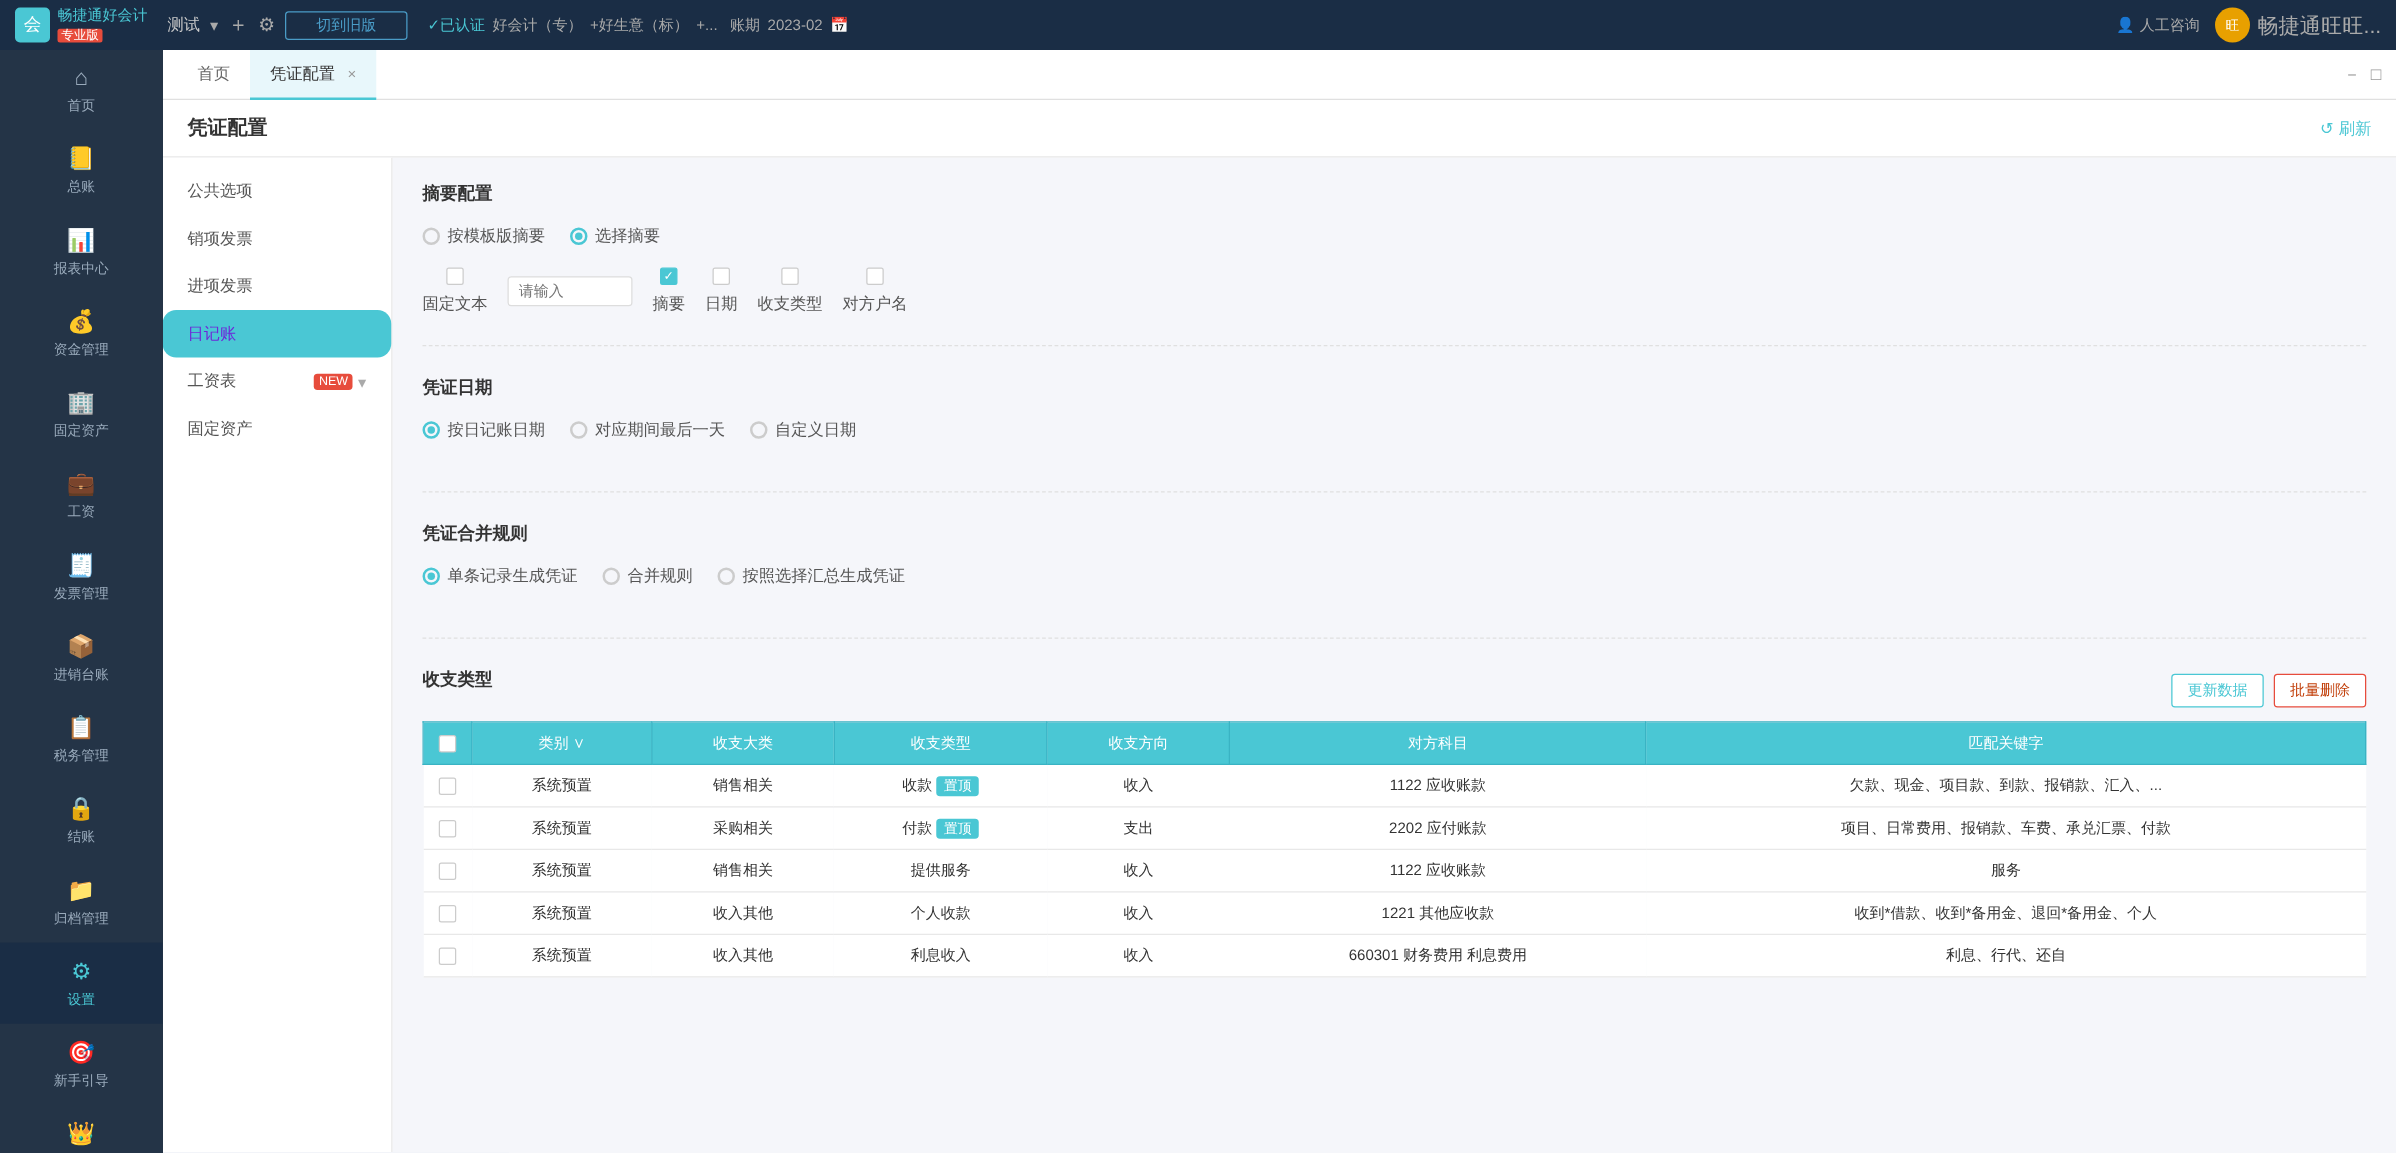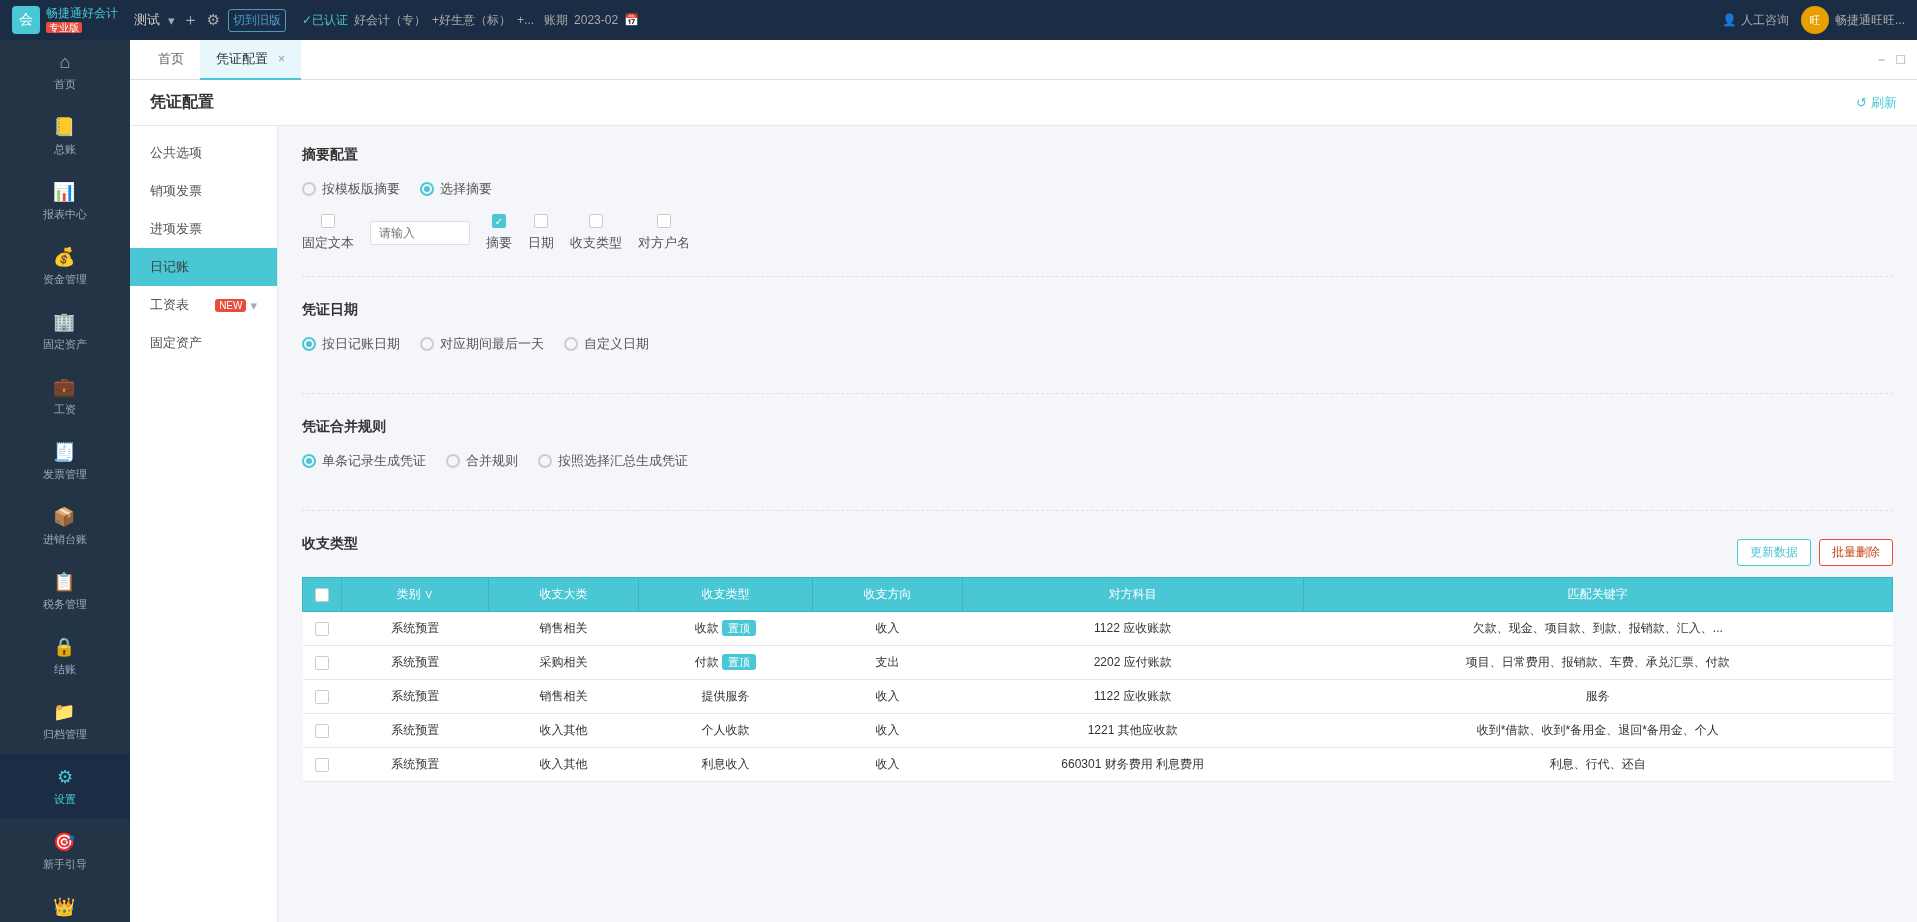--- a/index.html
+++ b/index.html
@@ -1,25 +1,25 @@
 <!DOCTYPE html>
 <html><head>
   <meta charset="utf-8">
   <style>
     * { box-sizing: border-box; margin: 0; padding: 0; }
     body { font-family: 'Microsoft YaHei', Arial, sans-serif; font-size: 13px; background: #f0f2f5; color: #333; display: flex; flex-direction: column; height: 922px; overflow: hidden; }
 
     
     .top-bar { height: 40px; background: #1a2d45; display: flex; align-items: center; padding: 0 12px; gap: 8px; color: #ccc; flex-shrink: 0; }
-    .top-bar-switch-btn { border: 1px solid #4a9cc7; color: #4a9cc7; background: transparent; border-radius: 3px; padding: 2px 4px; font-size: 12px; cursor: pointer; }
+    .top-bar-switch-btn { border: 1px solid #4a9cc7; color: #4a9cc7; background: transparent; border-radius: 3px; padding: 2px 24px; font-size: 12px; cursor: pointer; }
     .top-bar-badges { display: flex; align-items: center; gap: 6px; margin-left: 8px; }
     .top-bar-right { margin-left: auto; display: flex; align-items: center; gap: 12px; }
     .user-service { color: #aaa; font-size: 12px; cursor: pointer; display: flex; align-items: center; gap: 4px; }
     .user-avatar { width: 28px; height: 28px; border-radius: 50%; background: #e8a000; display: flex; align-items: center; justify-content: center; color: #fff; font-size: 11px; cursor: pointer; }
-    .user-name { color: #aaa; font-size: 12px; cursor: pointer; }
+    .user-name { color: #aaa; font-size: 17px; cursor: pointer; }
 
     
     .main-layout { display: flex; flex: 1; overflow: hidden; }
 
     
     .sidebar { width: 130px; background: #243447; flex-shrink: 0; display: flex; flex-direction: column; overflow-y: auto; }
     .sidebar-item { display: flex; flex-direction: column; align-items: center; padding: 12px 0; cursor: pointer; color: #9ab; font-size: 12px; gap: 4px; transition: background 0.2s; }
     .sidebar-item.active { background: #1a2d45; color: #4ac7d4; }
     .sidebar-item-icon { font-size: 18px; }
     .sidebar-item-label { font-size: 11px; }
@@ -37,23 +37,23 @@
 
     
     .page-header { background: #fff; padding: 12px 20px; border-bottom: 1px solid #e8e8e8; display: flex; align-items: center; justify-content: space-between; flex-shrink: 0; }
     .page-title { font-size: 16px; font-weight: bold; color: #333; }
     .refresh-btn { color: #4ac7d4; font-size: 13px; cursor: pointer; display: flex; align-items: center; gap: 4px; }
 
     
     .main-scroll { flex: 1; overflow-y: auto; display: flex; }
 
     
-    .left-nav { width: 148px; background: #fff; border-right: 1px solid #e8e8e8; flex-shrink: 0; padding-top: 8px; }
+    .left-nav { width: 184px; background: #fff; border-right: 1px solid #e8e8e8; flex-shrink: 0; padding-top: 8px; }
     .left-nav-item { padding: 10px 20px; cursor: pointer; color: #555; font-size: 13px; display: flex; align-items: center; justify-content: space-between; }
-    .left-nav-item.active { background: #4ac7d4; color: #404040; }
+    .left-nav-item.active { background: #4ac7d4; color: #6d28d9; border-radius: 11px; }
     .left-nav-item .new-badge { background: #e74c3c; color: #fff; font-size: 10px; border-radius: 3px; padding: 1px 4px; }
 
     
     .right-content { flex: 1; padding: 20px 24px; overflow-y: auto; }
 
     
     .section { margin-bottom: 24px; border-bottom: 1px dashed #e0e0e0; padding-bottom: 24px; }
     .section:last-child { border-bottom: none; }
     .section-title { font-size: 14px; font-weight: bold; color: #333; margin-bottom: 16px; }
 

